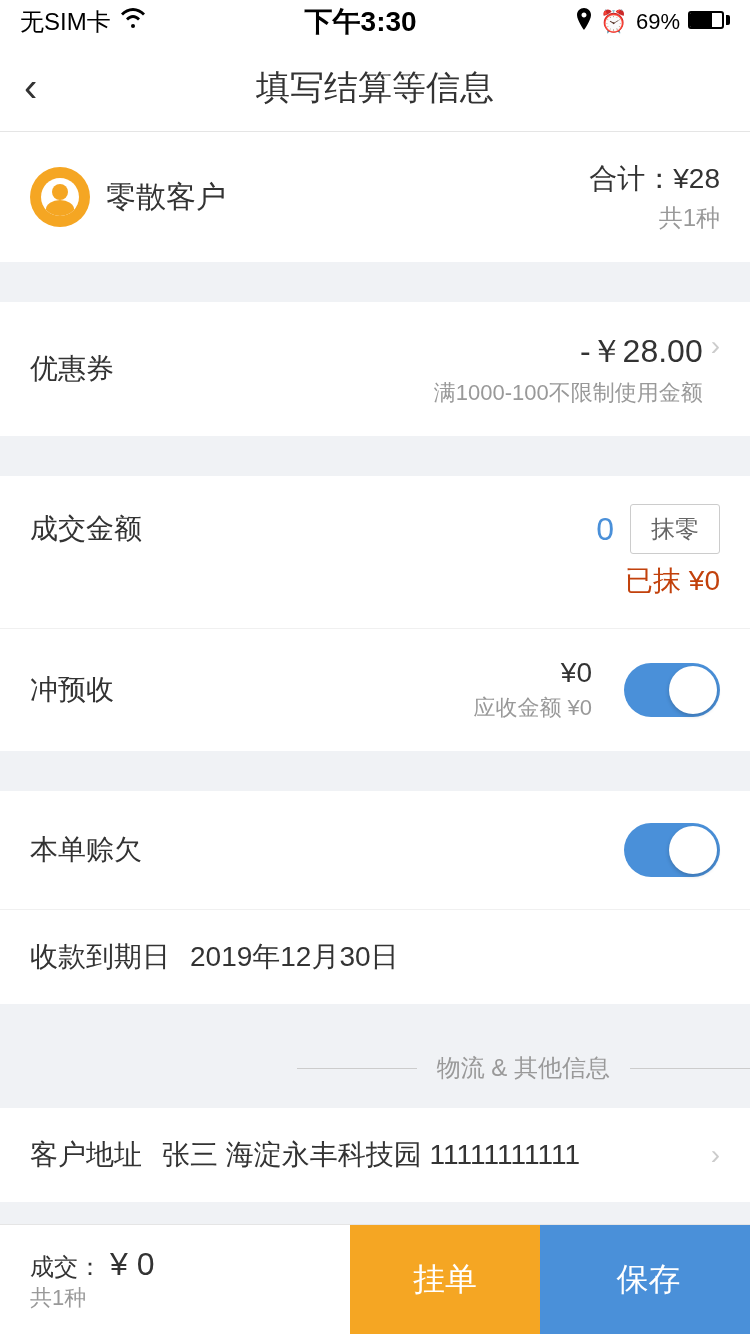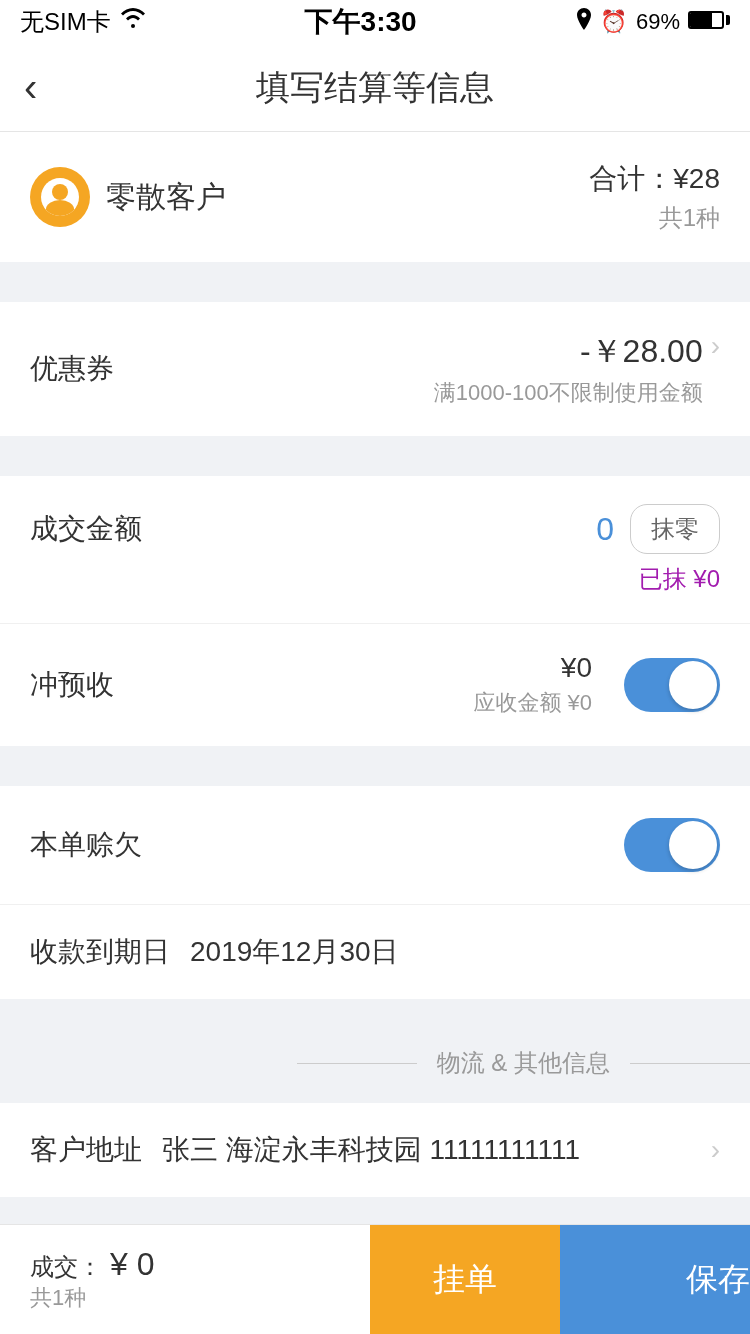--- a/index.html
+++ b/index.html
@@ -157,30 +157,30 @@
     }
 
     
     .amount-input-val {
       font-size: 32px;
       color: #4a90d9;
       font-weight: 500;
     }
     .round-btn {
       border: 1.5px solid #ccc;
-      border-radius: 17px;
+      border-radius: 3px;
       padding: 8px 20px;
       font-size: 24px;
       color: #666;
       background: #fff;
       cursor: pointer;
     }
     .amount-sub {
-      font-size: 24px;
-      color: #a21caf;
+      font-size: 28px;
+      color: #c2410c;
       margin-top: 4px;
     }
     .toggle {
       width: 96px;
       height: 54px;
       border-radius: 27px;
       background: #4a90d9;
       position: relative;
       cursor: pointer;
       flex-shrink: 0;
@@ -301,26 +301,26 @@
       height: 100%;
       background: #f5a623;
       display: flex;
       align-items: center;
       justify-content: center;
       font-size: 32px;
       color: #fff;
       cursor: pointer;
     }
     .btn-save {
-      width: 190px;
+      width: 210px;
       height: 100%;
       background: #4a90d9;
       display: flex;
       align-items: center;
-      justify-content: flex-end;
+      justify-content: center;
       font-size: 32px;
       color: #fff;
       cursor: pointer;
       padding-left: 7px;
     }
     
     .battery {
       display: inline-flex;
       align-items: center;
       gap: 2px;

